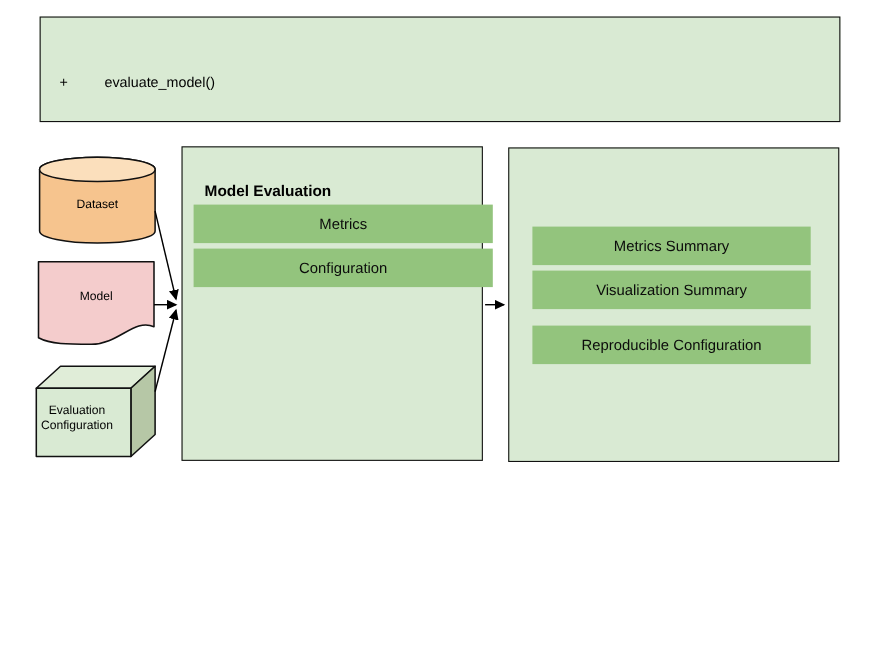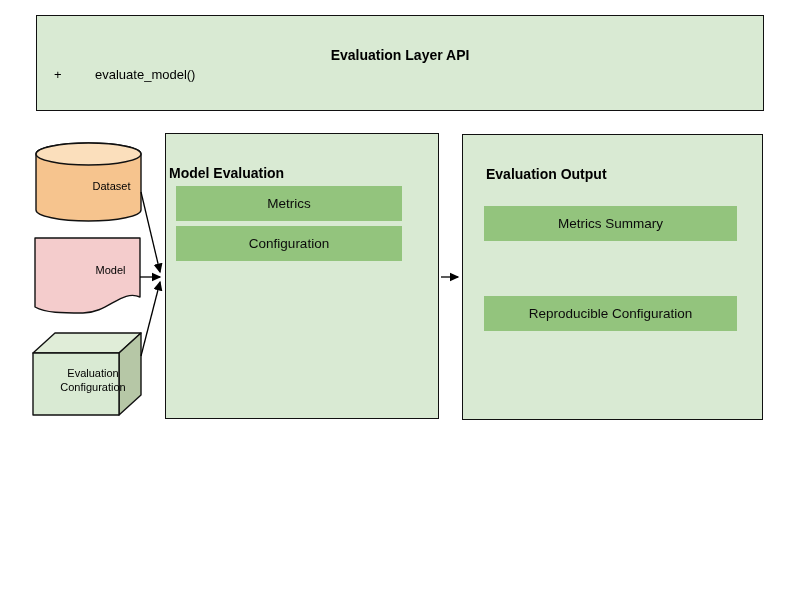--- a/index.html
+++ b/index.html
@@ -25,52 +25,51 @@
   .output-box{left:462px;top:134px;width:299px;height:284px;}
 
   .box-title{
     position:absolute;
     font-weight:bold;
     font-size:14px;
     line-height:16px;
     white-space:nowrap;
   }
   .api-title{left:0;right:0;top:31px;text-align:center;}
-  .eval-title{left:3px;top:31px;}
+  .eval-title{left:20px;top:31px;}
   .output-title{left:23px;top:31px;}
 
   .member-vis{position:absolute;left:17px;top:51px;font-size:13px;line-height:15px;}
   .member-name{position:absolute;left:58px;top:51px;font-size:13px;line-height:15px;}
 
   
   .bar{
     position:absolute;
     background:#93c47d;
     text-align:center;
     font-size:13.5px;
     line-height:35px;
     height:35px;
     white-space:nowrap;
     color:#0b0b0b;
   }
-  .eval-box .bar{left:10px;width:226px;}
+  .eval-box .bar{left:10px;width:272px;}
   .bar-metrics{top:52px;}
   .bar-visualizations{top:92px;}
   .output-box .bar{left:21px;width:253px;}
   .bar-metrics-summary{top:59px;margin-top:12px;}
   .bar-visualization-summary{top:111px;}
   .bar-reproducible-configuration{top:161px;}
 
   
   .shape-label{
     position:absolute;
     font-size:11px;
     line-height:14px;
     text-align:center;
-    margin-left:23px;
   }
   .dataset-label{left:36px;top:179px;width:105px;}
   .model-label{left:35px;top:263px;width:105px;}
   .config-label{left:33px;top:366px;width:74px;}
 </style>
 </head>
 <body>
 
 <div class="canvas">
 
@@ -96,34 +95,33 @@
       <rect x="33" y="353" width="86" height="62" fill="#d9ead3" stroke="#111" stroke-width="1.4" stroke-linejoin="round"></rect>
     </g>
 
     <line x1="141" y1="192" x2="160" y2="272" stroke="#000" stroke-width="1.3" marker-end="url(#ah)"></line>
     <line x1="140" y1="277" x2="160" y2="277" stroke="#000" stroke-width="1.3" marker-end="url(#ah)"></line>
     <line x1="141" y1="356" x2="160" y2="282" stroke="#000" stroke-width="1.3" marker-end="url(#ah)"></line>
     <line x1="441" y1="277" x2="458" y2="277" stroke="#000" stroke-width="1.3" marker-end="url(#ah)"></line>
   </svg>
 
   <div class="node-box api-box">
-    <div class="box-title api-title">Evaluation Layer API</div>
     <div class="member-vis">+</div>
     <div class="member-name">evaluate_model()</div>
   </div>
 
   <div class="node-box eval-box">
     <div class="box-title eval-title">Model Evaluation</div>
     <div class="bar bar-metrics">Metrics</div>
     <div class="bar bar-visualizations">Configuration</div>
   </div>
 
   <div class="node-box output-box">
-    <div class="box-title output-title">Evaluation Output</div>
     <div class="bar bar-metrics-summary">Metrics Summary</div>
+    <div class="bar bar-visualization-summary">Visualization Summary</div>
     <div class="bar bar-reproducible-configuration">Reproducible Configuration</div>
   </div>
 
   <div class="shape-label dataset-label">Dataset</div>
   <div class="shape-label model-label">Model</div>
   <div class="shape-label config-label">Evaluation Configuration</div>
 
 </div>
 
 </body></html>

